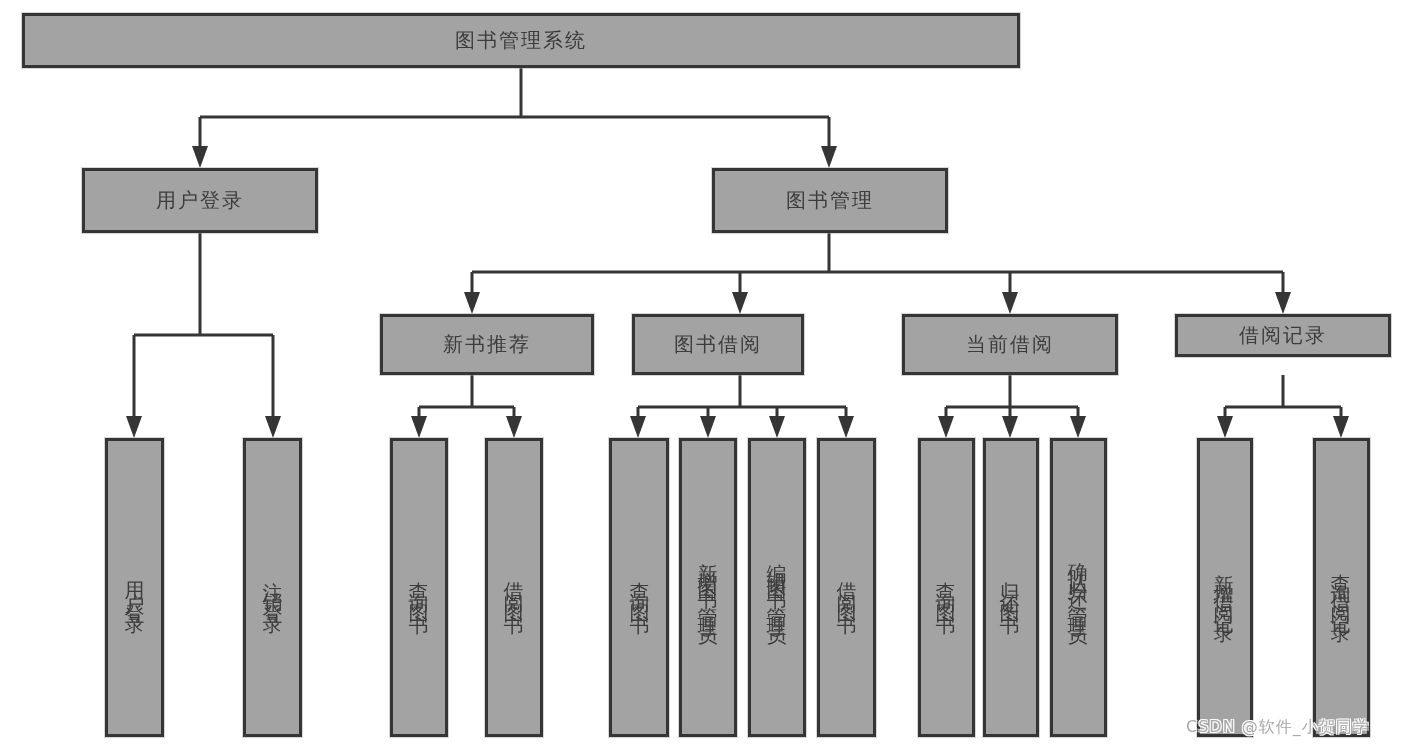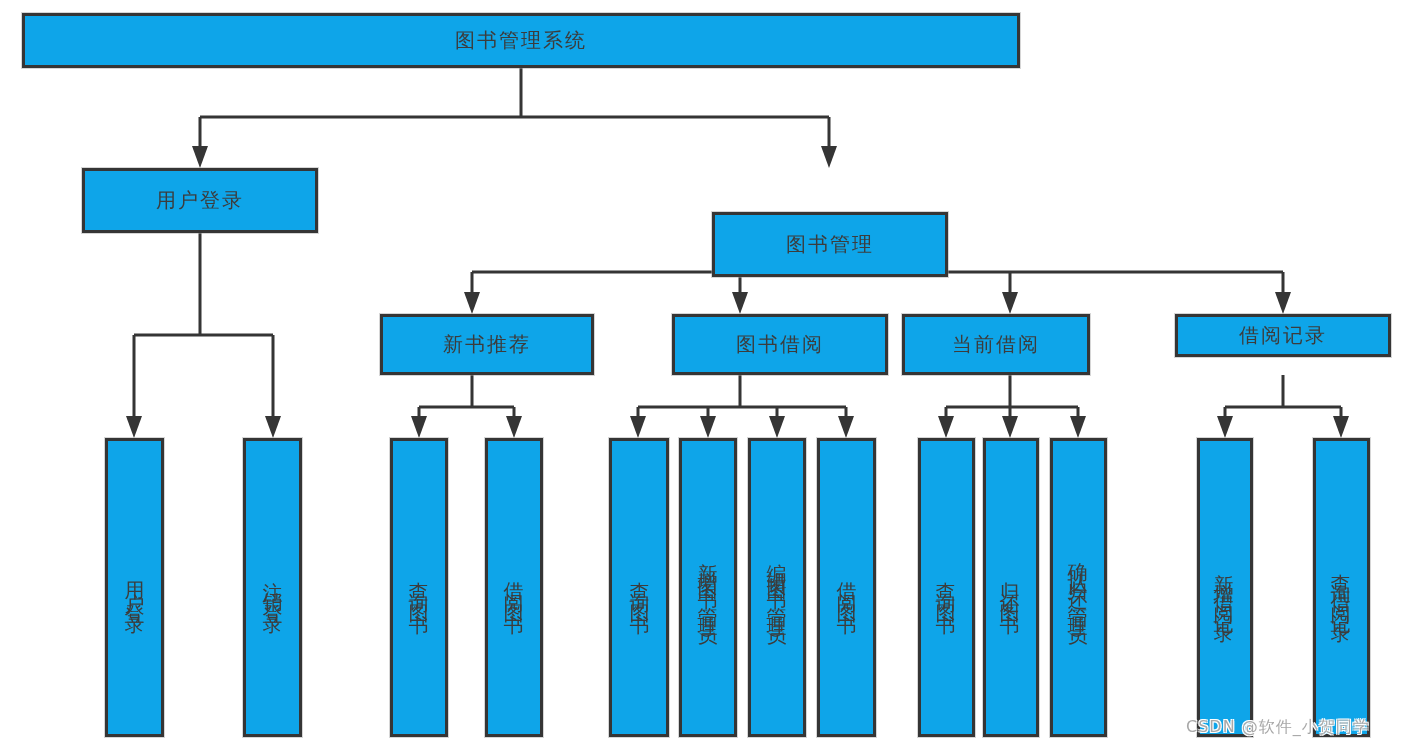--- a/index.html
+++ b/index.html
@@ -12,21 +12,21 @@
     font-family: "DejaVu Sans", "Liberation Sans", sans-serif;
   }
   #connectors {
     position: absolute;
     left: 0; top: 0;
     width: 1405px; height: 747px;
   }
   .box {
     position: absolute;
     box-sizing: border-box;
-    background: #0ea5e9;
+    background: #a3a3a3;
     border: 3px solid #353535;
     color: #3c3c3c;
     box-shadow: 0 0 0 1px rgba(165,165,165,0.45);
   }
   .hbox {
     display: flex;
     align-items: center;
     justify-content: center;
     font-size: 20px;
     letter-spacing: 2px;
@@ -112,25 +112,25 @@
       <polygon points="1002,416 1018,416 1010,438"></polygon>
       <polygon points="1070,416 1086,416 1078,438"></polygon>
       <polygon points="1217,416 1233,416 1225,438"></polygon>
       <polygon points="1333,416 1349,416 1341,438"></polygon>
     </g>
   </svg>
 
   <div class="box hbox" style="left:22px; top:13px; width:998px; height:55px;">图书管理系统</div>
 
   <div class="box hbox" style="left:82px; top:168px; width:236px; height:65px;">用户登录</div>
-  <div class="box hbox" style="left:712px; top:168px; width:236px; height:65px;margin-top:44px;">图书管理</div>
+  <div class="box hbox" style="left:712px; top:168px; width:236px; height:65px;">图书管理</div>
 
   <div class="box hbox" style="left:380px; top:314px; width:214px; height:61px;">新书推荐</div>
-  <div class="box hbox" style="left:632px; top:314px; width:216px; height:61px;margin-left:40px;">图书借阅</div>
-  <div class="box hbox" style="left:902px; top:314px; width:188px; height:61px;text-align:center;">当前借阅</div>
+  <div class="box hbox" style="left:632px; top:314px; width:172px; height:61px;">图书借阅</div>
+  <div class="box hbox" style="left:902px; top:314px; width:216px; height:61px;text-align:center;">当前借阅</div>
   <div class="box hbox" style="left:1175px; top:314px; width:216px; height:43px;">借阅记录</div>
 
   <div class="box vbox" style="left:105px; width:59px;">用户登录</div>
   <div class="box vbox" style="left:243px; width:59px;">注销登录</div>
 
   <div class="box vbox" style="left:390px; width:58px;">查询图书</div>
   <div class="box vbox" style="left:485px; width:58px;">借阅图书</div>
 
   <div class="box vbox" style="left:609px; width:60px;">查询图书</div>
   <div class="box vbox" style="left:679px; width:58px; letter-spacing:9px;">新增图书（管理员）</div>

